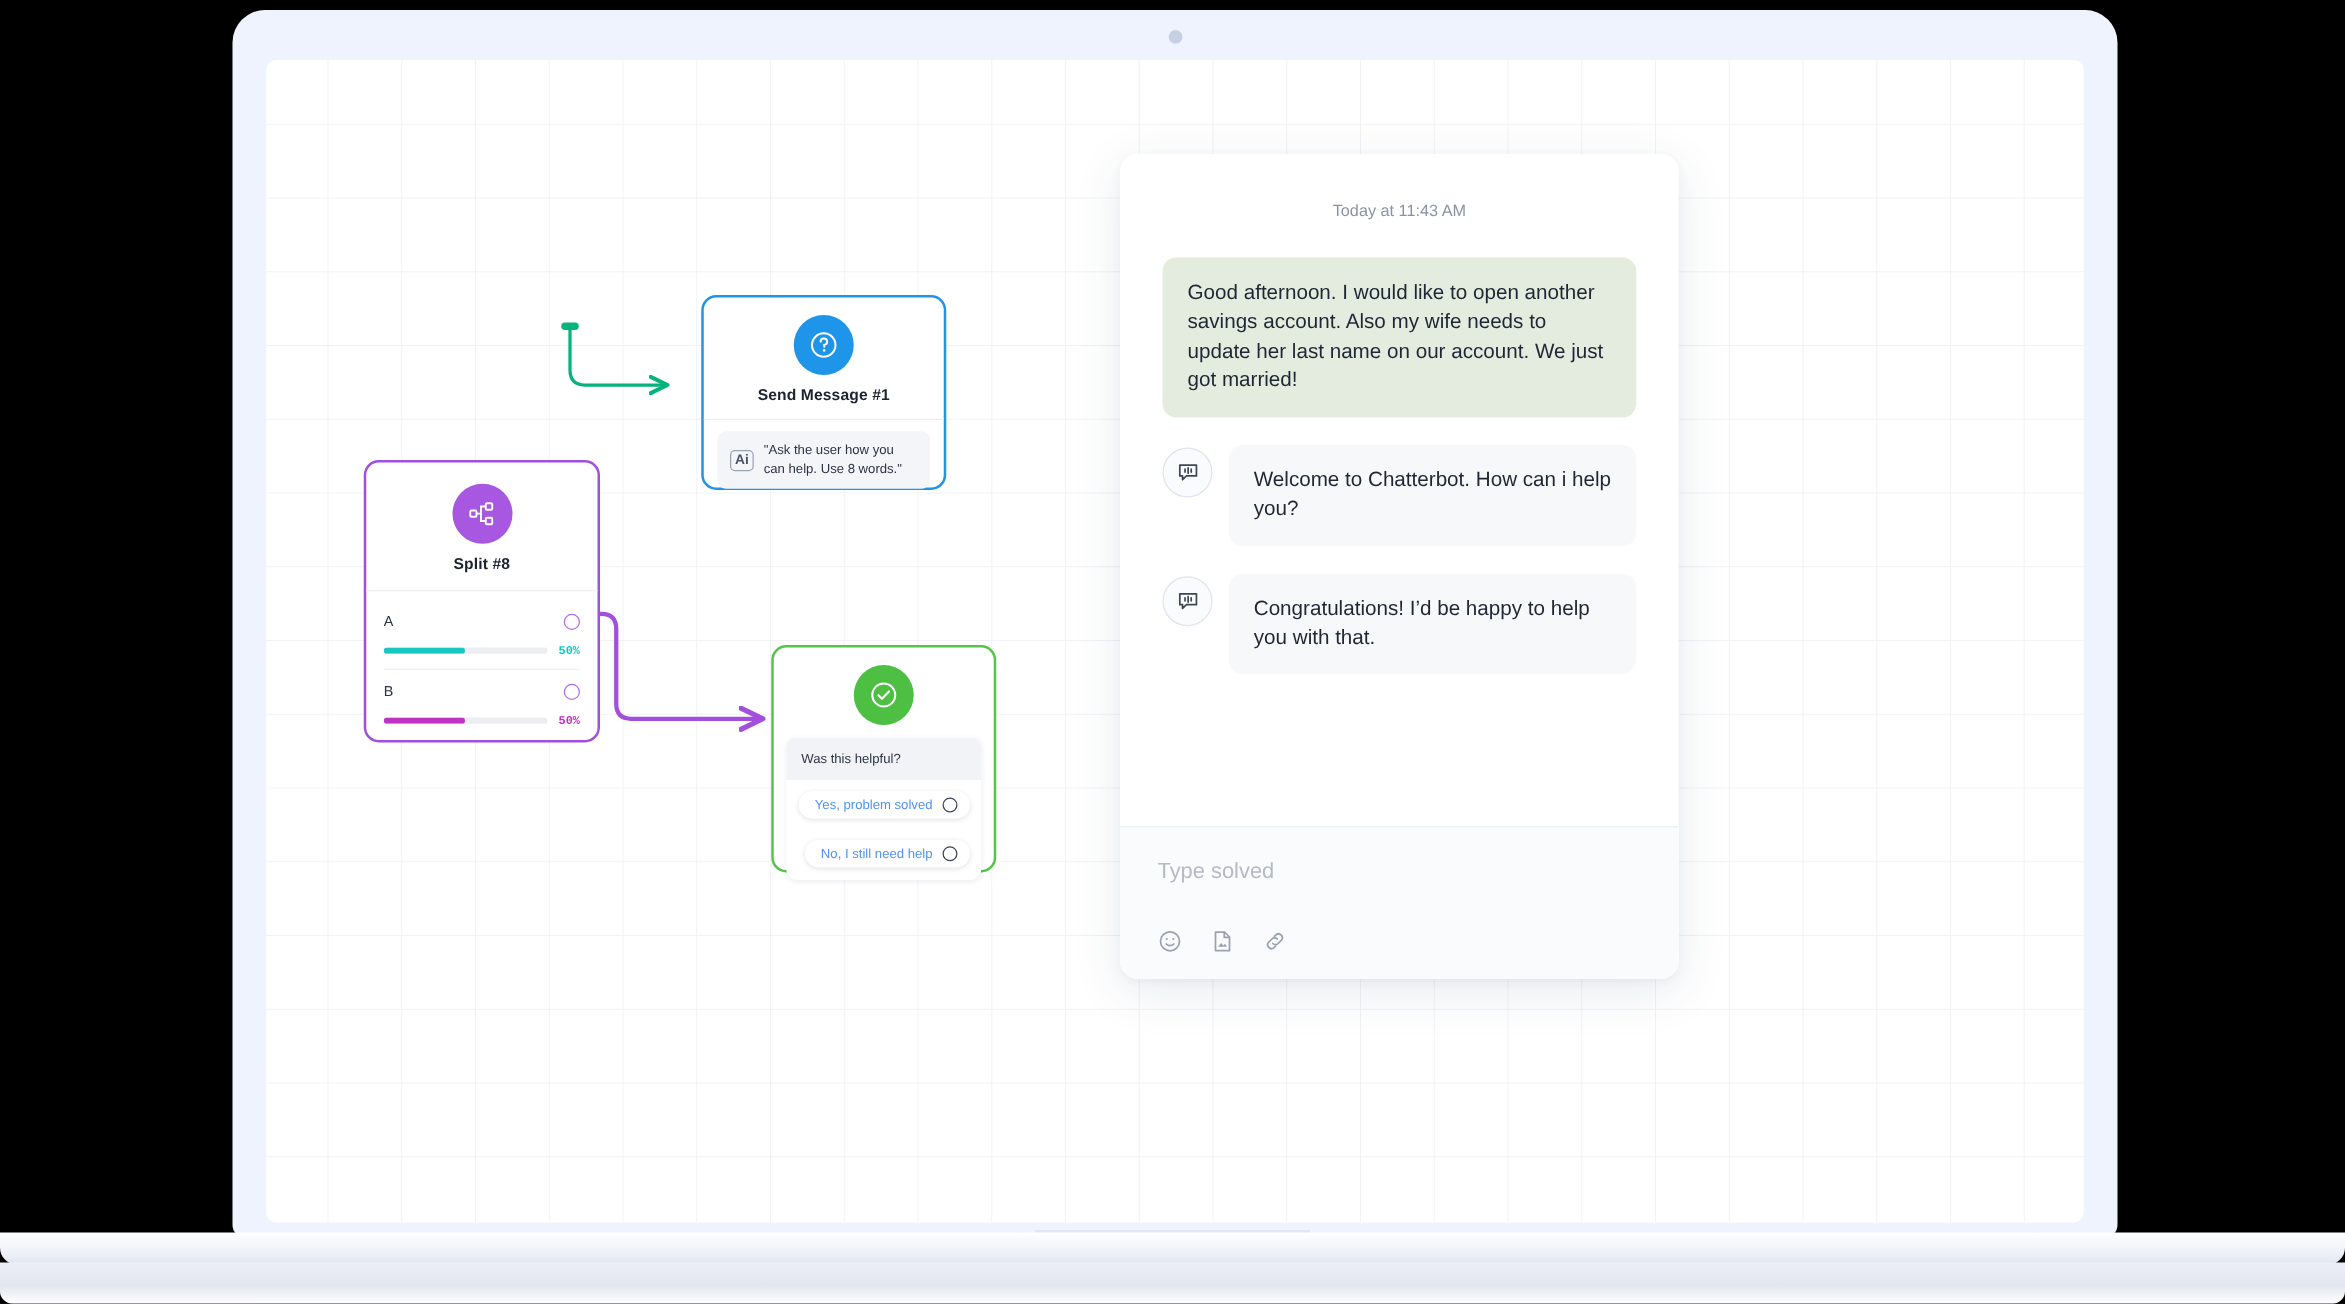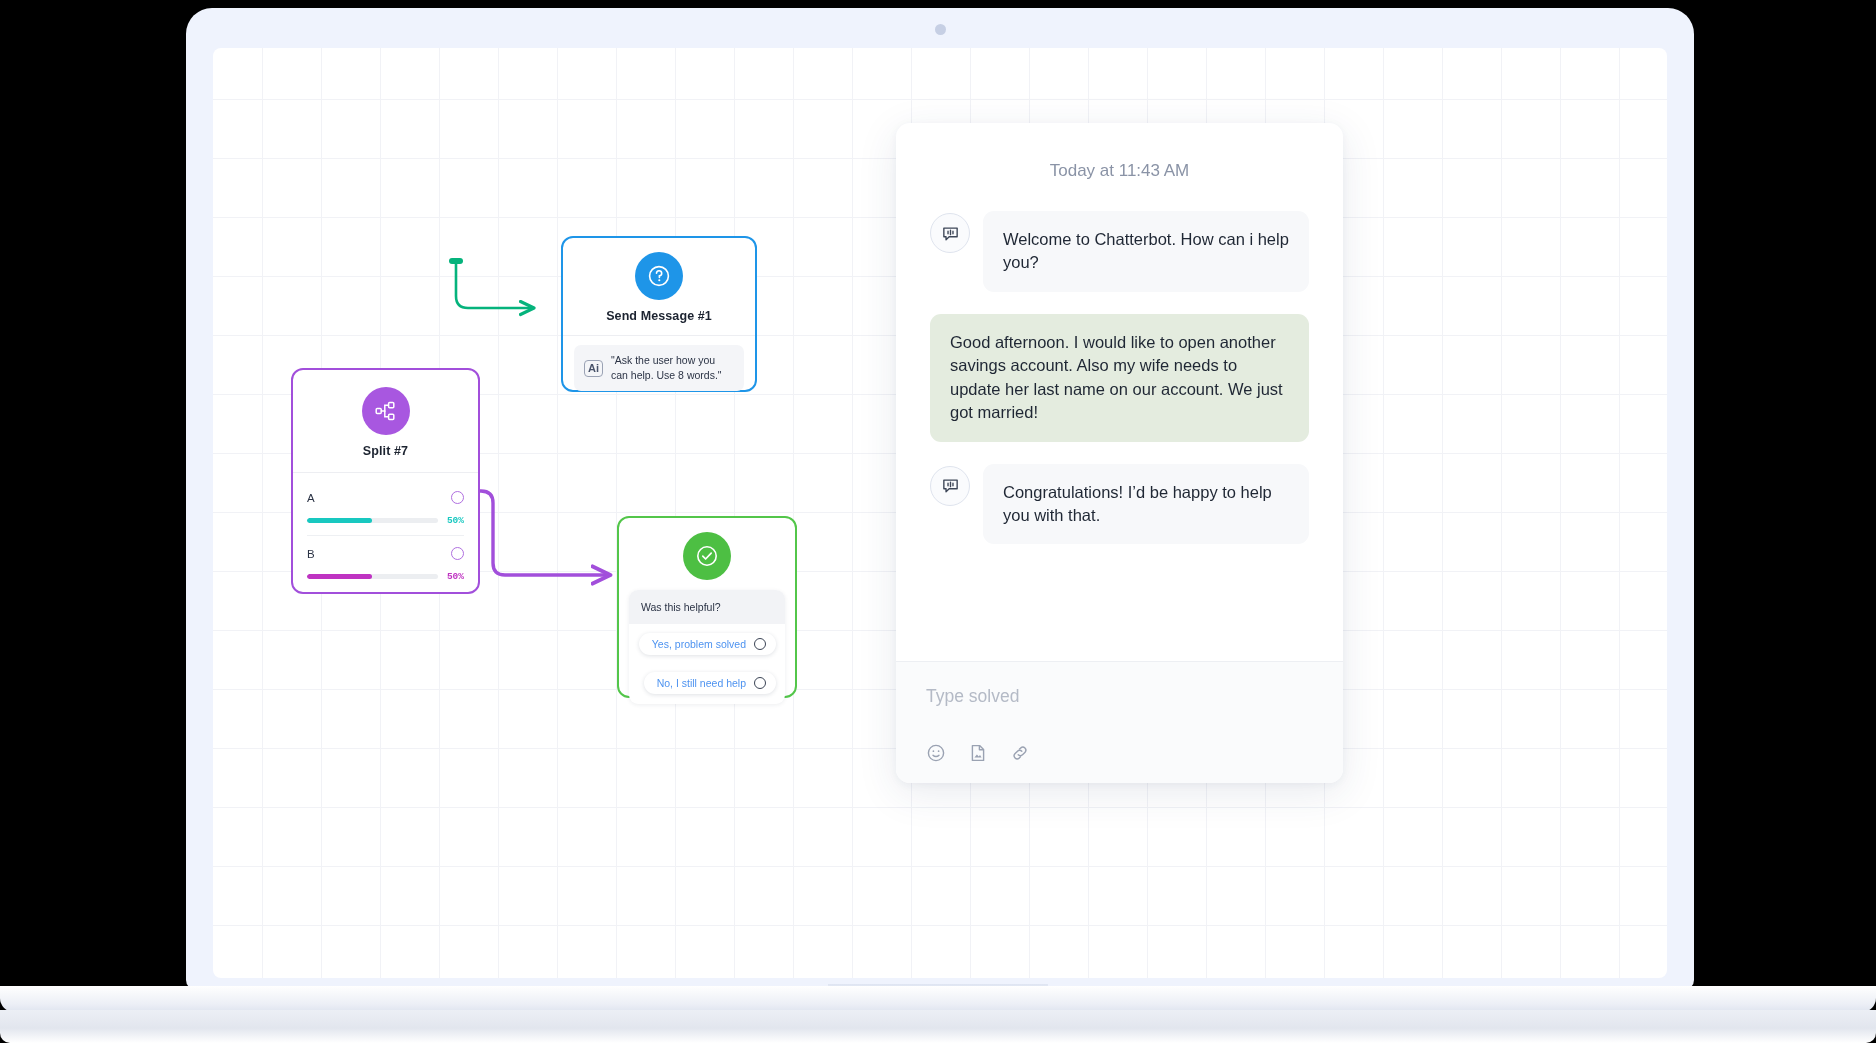--- a/index.html
+++ b/index.html
@@ -114,21 +114,21 @@
          border:1.3px solid #3b4455;}
 
   
   #chat{
     position:absolute;left:683px;top:75px;width:447px;height:660px;
     background:#fff;border-radius:14px;
     box-shadow:0 10px 40px rgba(40,55,95,.10),0 2px 8px rgba(40,55,95,.05);
     display:flex;flex-direction:column;overflow:hidden;
   }
   .chat-scroll{flex:1;padding:38px 34px 0;overflow:hidden;}
-  .chat-time{text-align:center;font-size:17px;color:#8a93a6;margin-bottom:30px;}
+  .chat-time{text-align:center;font-size:13px;color:#8a93a6;margin-bottom:30px;}
   .row{display:flex;align-items:flex-start;gap:13px;margin-bottom:22px;}
   .avatar{flex:0 0 auto;width:38px;height:38px;border-radius:50%;
           background:#fafbfd;border:1px solid #dfe4ee;
           display:flex;align-items:center;justify-content:center;margin-top:2px;}
   .bubble{border-radius:11px;padding:17px 20px;font-size:16.5px;line-height:1.42;
           color:#1f2734;max-width:300px;}
   .bot .bubble{background:#f7f8fa;}
   .user{justify-content:flex-start;}
   .user .bubble{background:#e4ecdf;max-width:360px;color:#1f2734;}
 
@@ -192,21 +192,21 @@
           <div class="node-head">
             <div class="badge">
               <svg width="26" height="26" viewBox="0 0 26 26" aria-hidden="true" fill="none" stroke="#fff" stroke-width="1.5">
                 <rect x="3.2" y="10.4" width="5" height="5" rx="1"></rect>
                 <rect x="15.6" y="4.6" width="5.2" height="5.2" rx="1"></rect>
                 <rect x="15.6" y="16.2" width="5.2" height="5.2" rx="1"></rect>
                 <path d="M8.4 12.9h3.4v-5.7h3.6" stroke-linecap="round"></path>
                 <path d="M11.8 12.9v5.9h3.6" stroke-linecap="round"></path>
               </svg>
             </div>
-            <div class="node-title">Split #7</div>
+            <div class="node-title">Split #8</div>
           </div>
           <div class="node-sep" style="margin-top:14px"></div>
 
           <div class="split-body">
             <div class="split-row">
               <div class="split-top">
                 <span class="split-letter">A</span>
                 <span class="port a"></span>
               </div>
               <div class="split-track">
@@ -254,32 +254,32 @@
               </div>
             </div>
           </div>
         </div>
 
         <div id="chat">
           <div class="chat-scroll">
 
             <div class="chat-time">Today at 11:43 AM</div>
 
+            <div class="row user" style="padding-left:0">
+              <div class="bubble">Good afternoon. I would like to open another savings account. Also my wife needs to update her last name on our account. We just got married!</div>
+            </div>
+
             <div class="row bot">
               <div class="avatar">
                 <svg width="19" height="19" viewBox="0 0 20 20" aria-hidden="true" fill="none" stroke="#3d4657" stroke-width="1.45">
                   <path d="M3 4.3h14v9.1H8.6L5.3 16.6v-3.2H3z" stroke-linejoin="round"></path>
                   <path d="M7.4 7.6v2.6M10 6.6v4.6M12.6 7.6v2.6" stroke-linecap="round"></path>
                 </svg>
               </div>
               <div class="bubble">Welcome to Chatterbot. How can i help you?</div>
-            </div>
-
-            <div class="row user" style="padding-left:0">
-              <div class="bubble">Good afternoon. I would like to open another savings account. Also my wife needs to update her last name on our account. We just got married!</div>
             </div>
 
             <div class="row bot">
               <div class="avatar">
                 <svg width="19" height="19" viewBox="0 0 20 20" aria-hidden="true" fill="none" stroke="#3d4657" stroke-width="1.45">
                   <path d="M3 4.3h14v9.1H8.6L5.3 16.6v-3.2H3z" stroke-linejoin="round"></path>
                   <path d="M7.4 7.6v2.6M10 6.6v4.6M12.6 7.6v2.6" stroke-linecap="round"></path>
                 </svg>
               </div>
               <div class="bubble">Congratulations! I’d be happy to help you with that.</div>

